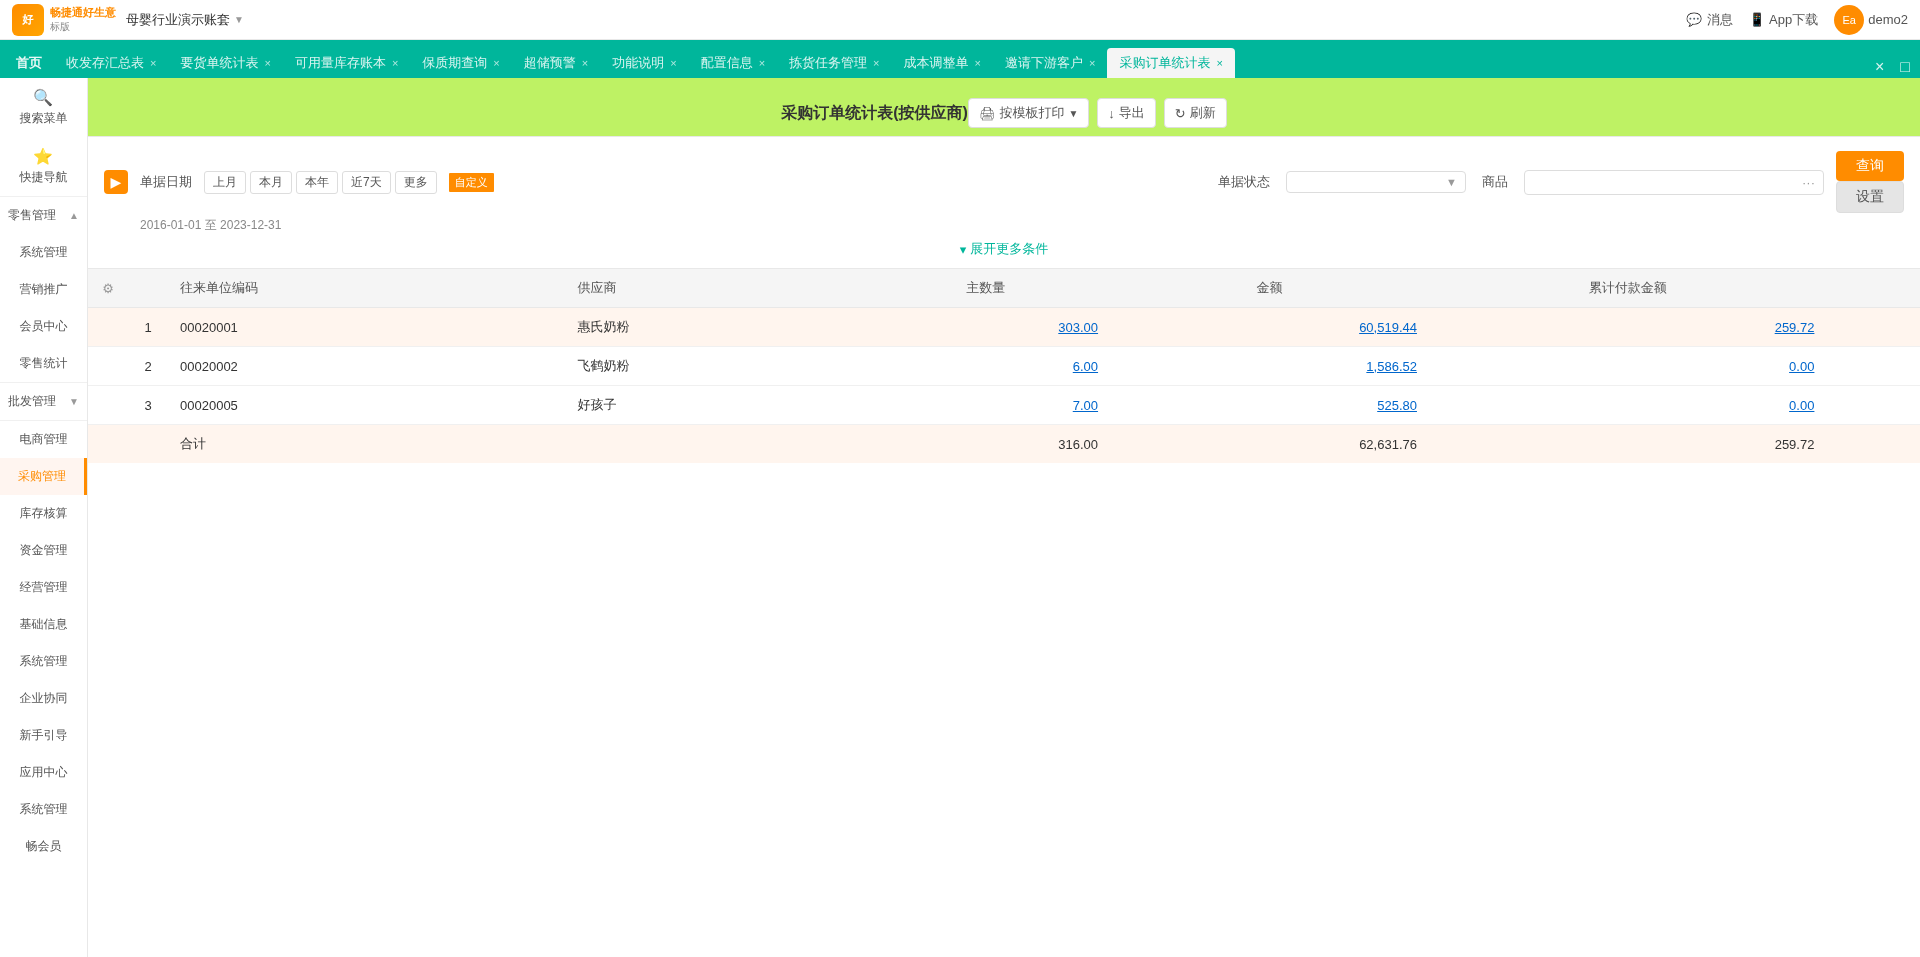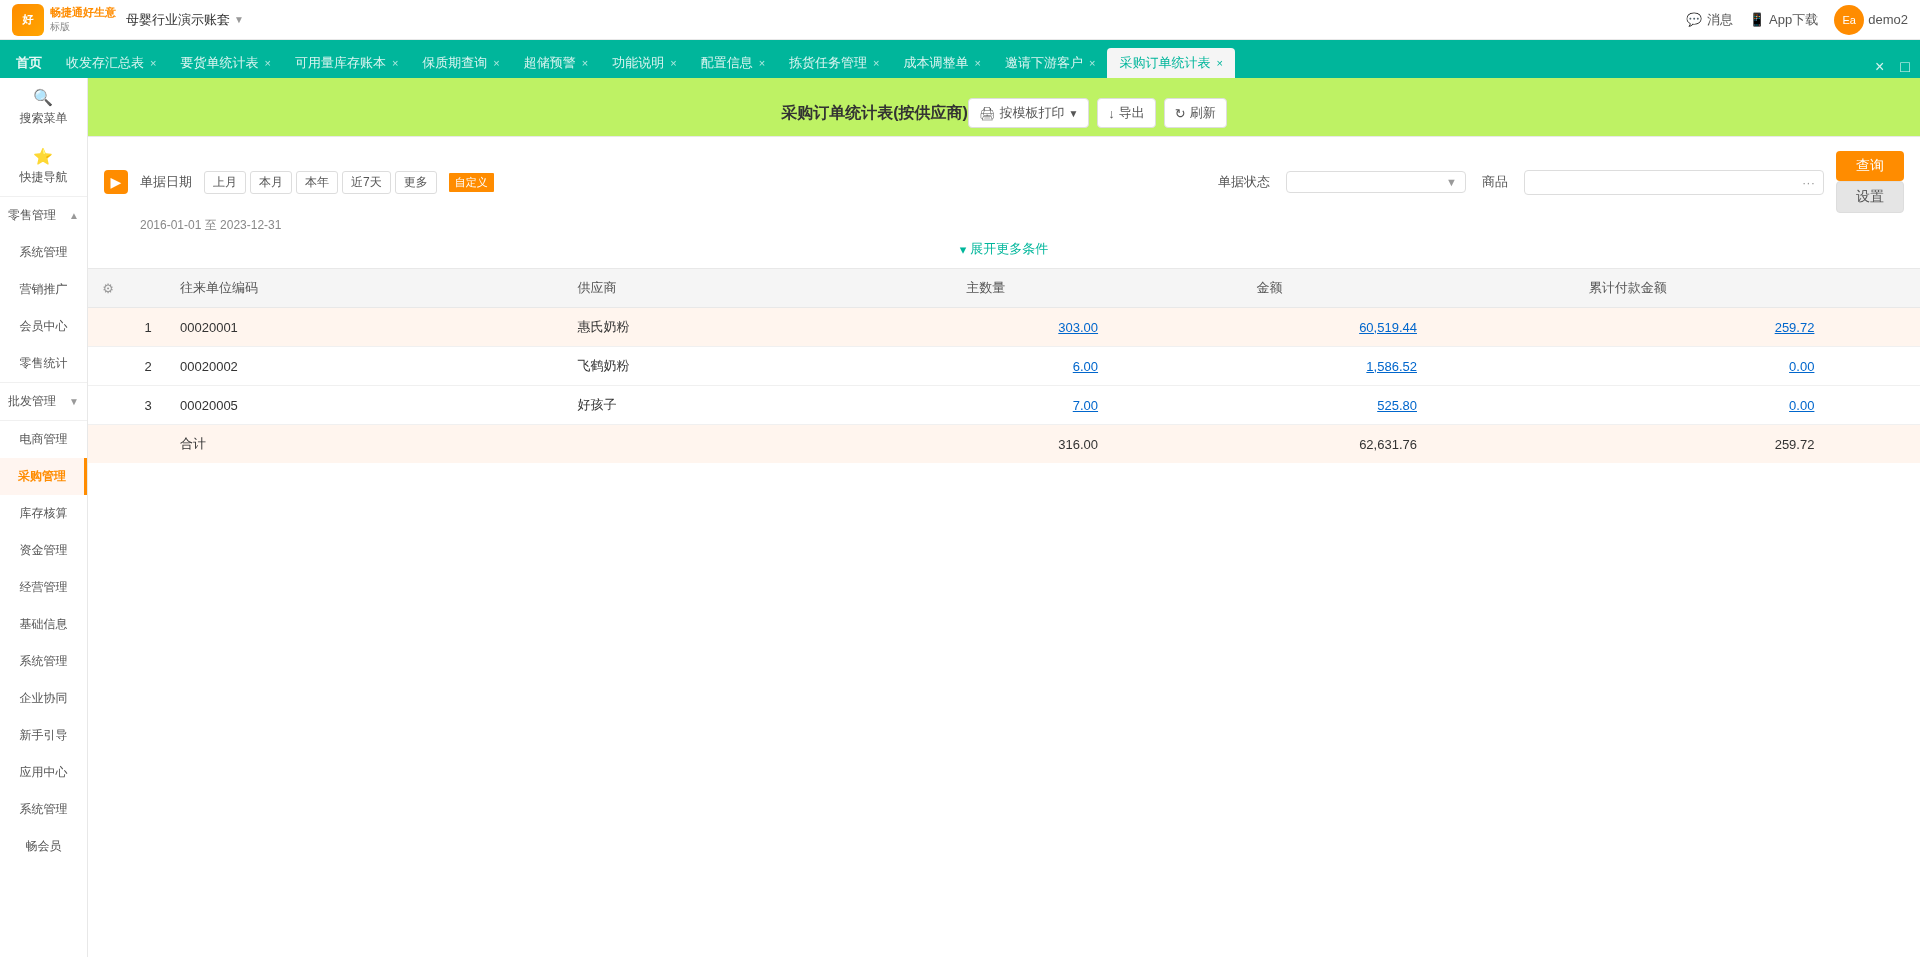--- a/index.html
+++ b/index.html
@@ -26,21 +26,21 @@
     .nav-end-btns { display: flex; align-items: center; gap: 4px; margin-left: auto; }
     .nav-end-btn { color: rgba(255,255,255,0.85); cursor: pointer; font-size: 16px; padding: 2px 6px; }
 
     
     .main-layout { display: flex; flex: 1; overflow: hidden; }
 
     
     .sidebar { width: 88px; background: #fff; border-right: 1px solid #e8e8e8; display: flex; flex-direction: column; overflow-y: auto; flex-shrink: 0; }
     .sidebar-section { border-bottom: 1px solid #f0f0f0; }
     .sidebar-item { padding: 10px 8px; text-align: center; cursor: pointer; font-size: 12px; color: #555; display: flex; flex-direction: column; align-items: center; gap: 3px; }
-    .sidebar-item.active { background: #fff5f0; color: #ff8c00; border-right: 3px solid #ff8c00; font-weight: bold; }
+    .sidebar-item.active { background: #fff5f0; color: #ff8c00; border-right: 3px solid #ff8c00; }
     .sidebar-item .icon { font-size: 16px; }
     .sidebar-item .label { font-size: 12px; }
     .sidebar-group { display: flex; justify-content: space-between; align-items: center; padding: 10px 8px; cursor: pointer; font-size: 12px; color: #555; }
 
     
     .content-area { flex: 1; display: flex; flex-direction: column; overflow: hidden; }
 
     
     .page-header { background: #bef264; padding: 20px 16px 8px; border-bottom: 1px solid #e8e8e8; display: flex; align-items: center; justify-content: center; }
     .page-title { font-size: 16px; font-weight: bold; color: #333; }

